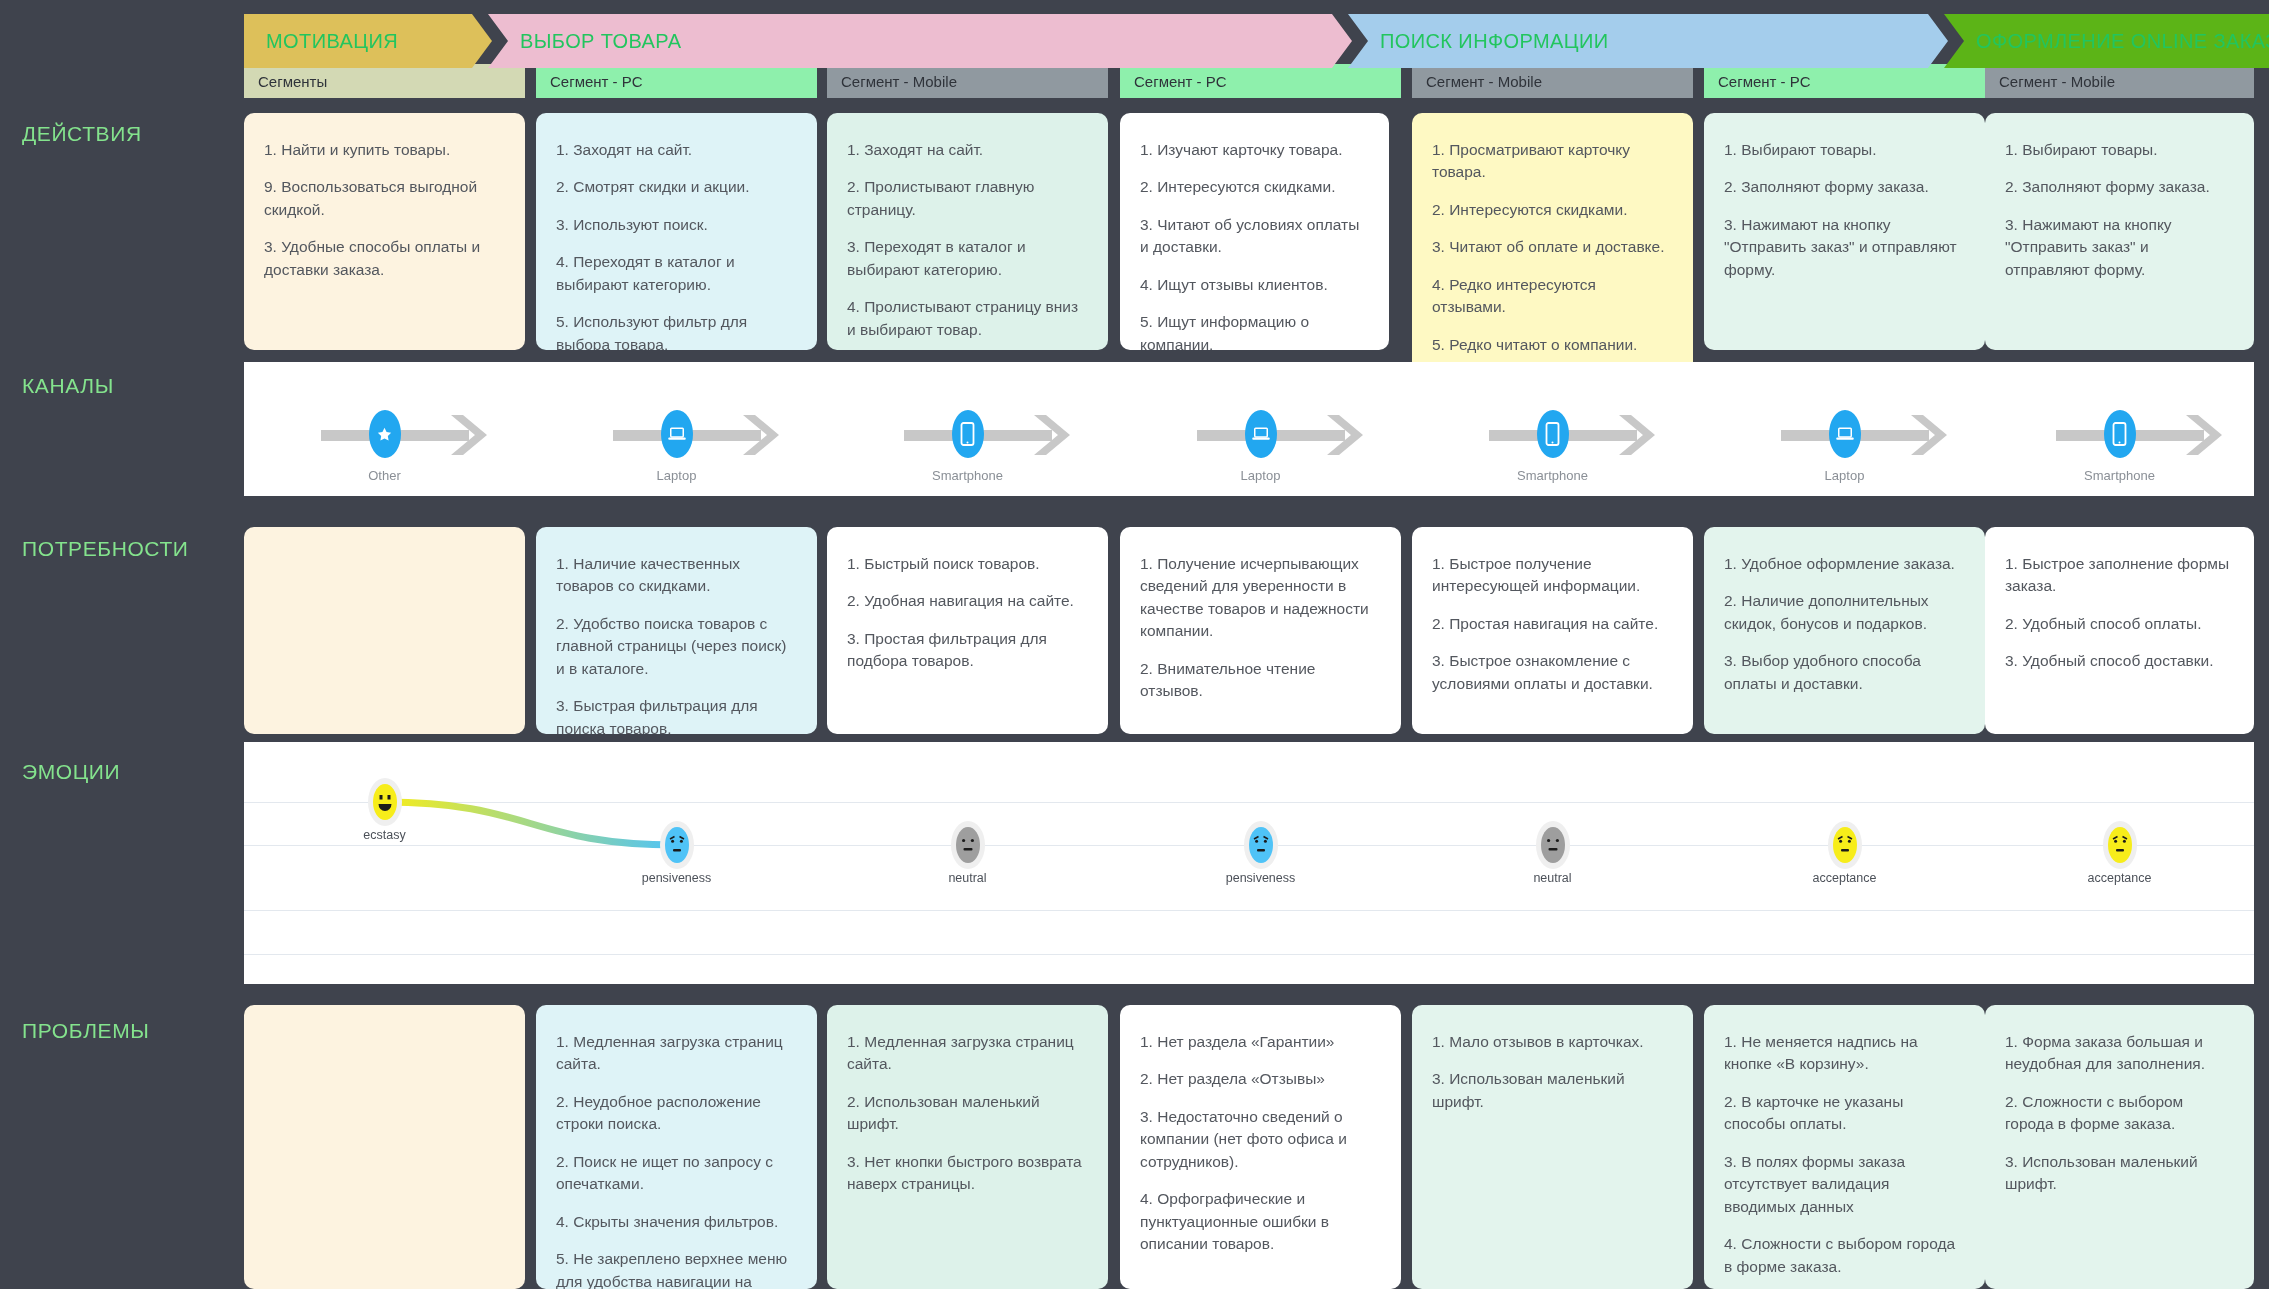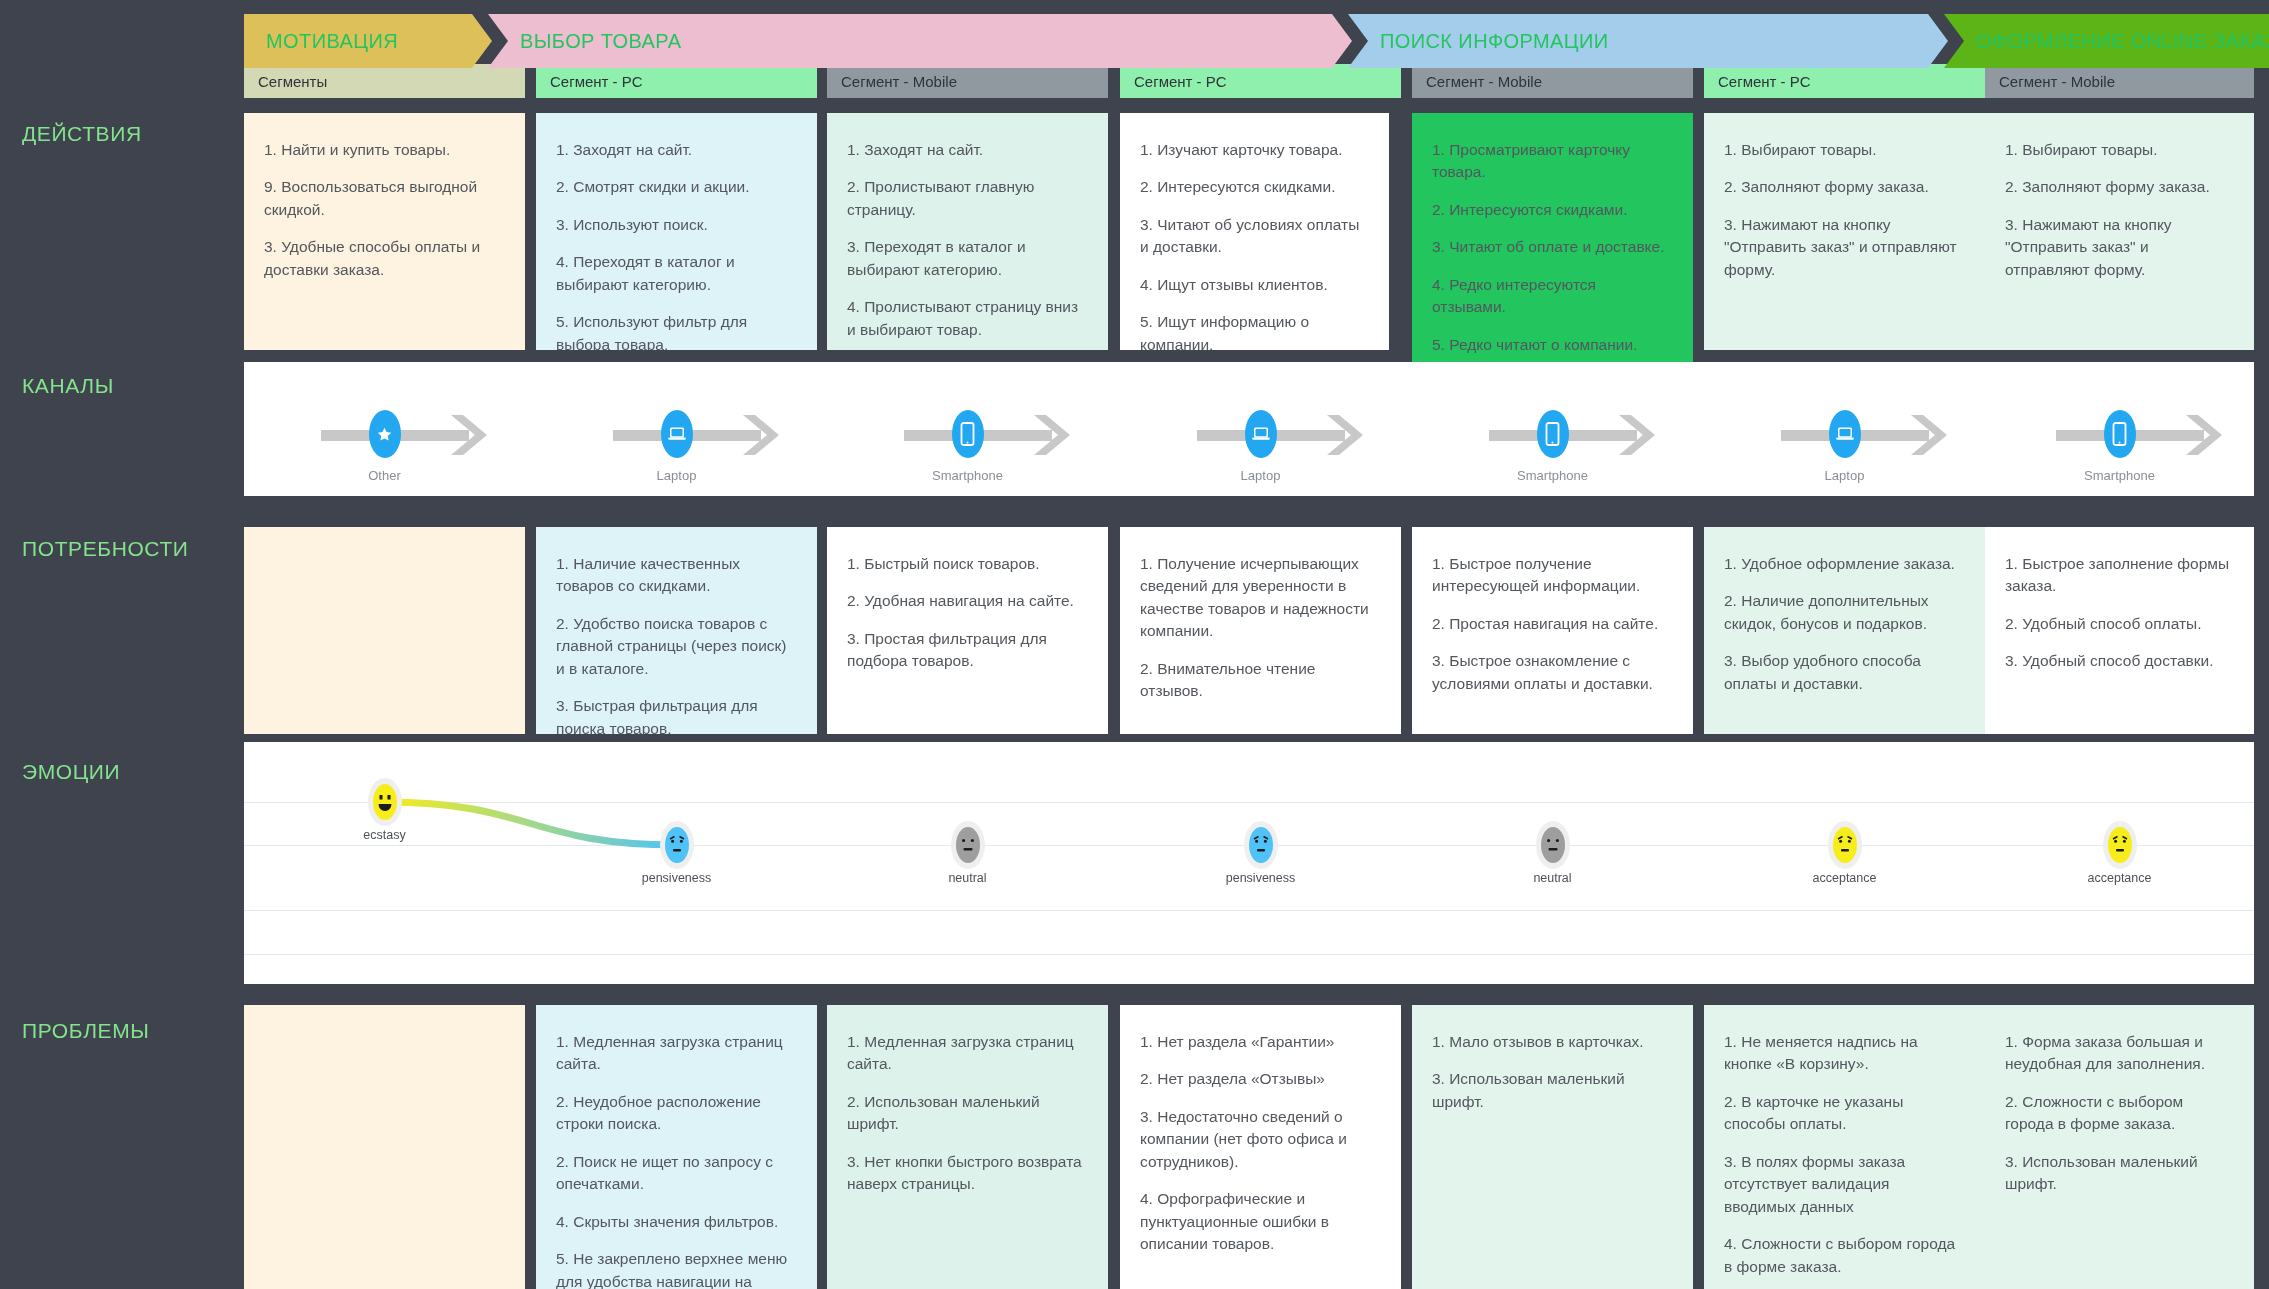--- a/index.html
+++ b/index.html
@@ -35,21 +35,21 @@
   .seg {
     position: absolute; height: 34px;
     display: flex; align-items: center; padding-left: 14px;
     font-size: 15px; color: #2f333a;
   }
 
   
   .card {
     position: absolute;
     padding: 26px 20px 18px 20px;
-    font-size: 15.5px; line-height: 1.45; color: #53575e;
+    font-size: 15.5px; line-height: 1.45; color: #53575e; border-radius: 10px;
   }
   .card p { margin-bottom: 15px; }
   .card p:last-child { margin-bottom: 0; }
 
   
   .band {
     position: absolute; background: #ffffff;
   }
 
   
@@ -152,21 +152,21 @@
         <p>3.  Переходят в каталог и выбирают категорию.</p>
         <p>4. Пролистывают страницу вниз и выбирают товар.</p>
       </div>
       <div class="card" style="left: 1120px; top: 113px; width: 269px; height: 237px; background: rgb(255, 255, 255); overflow: hidden;">
         <p>1. Изучают карточку товара.</p>
         <p>2. Интересуются скидками.</p>
         <p>3. Читают об условиях оплаты и доставки.</p>
         <p>4. Ищут отзывы клиентов.</p>
         <p>5. Ищут информацию о компании.</p>
       </div>
-      <div class="card" style="left: 1412px; top: 113px; width: 281px; height: 263px; background: #22c55e; overflow: hidden;">
+      <div class="card" style="left: 1412px; top: 113px; width: 281px; height: 263px; background: #fef9c3; overflow: hidden;">
         <p>1. Просматривают карточку товара.</p>
         <p>2. Интересуются скидками.</p>
         <p>3. Читают об оплате и доставке.</p>
         <p>4. Редко интересуются отзывами.</p>
         <p>5. Редко читают о компании.</p>
       </div>
       <div class="card" style="left: 1704px; top: 113px; width: 281px; height: 237px; background: rgb(227, 244, 237); overflow: hidden;">
         <p>1. Выбирают товары.</p>
         <p>2. Заполняют форму заказа.</p>
         <p>3. Нажимают на кнопку "Отправить заказ" и отправляют форму.</p>

